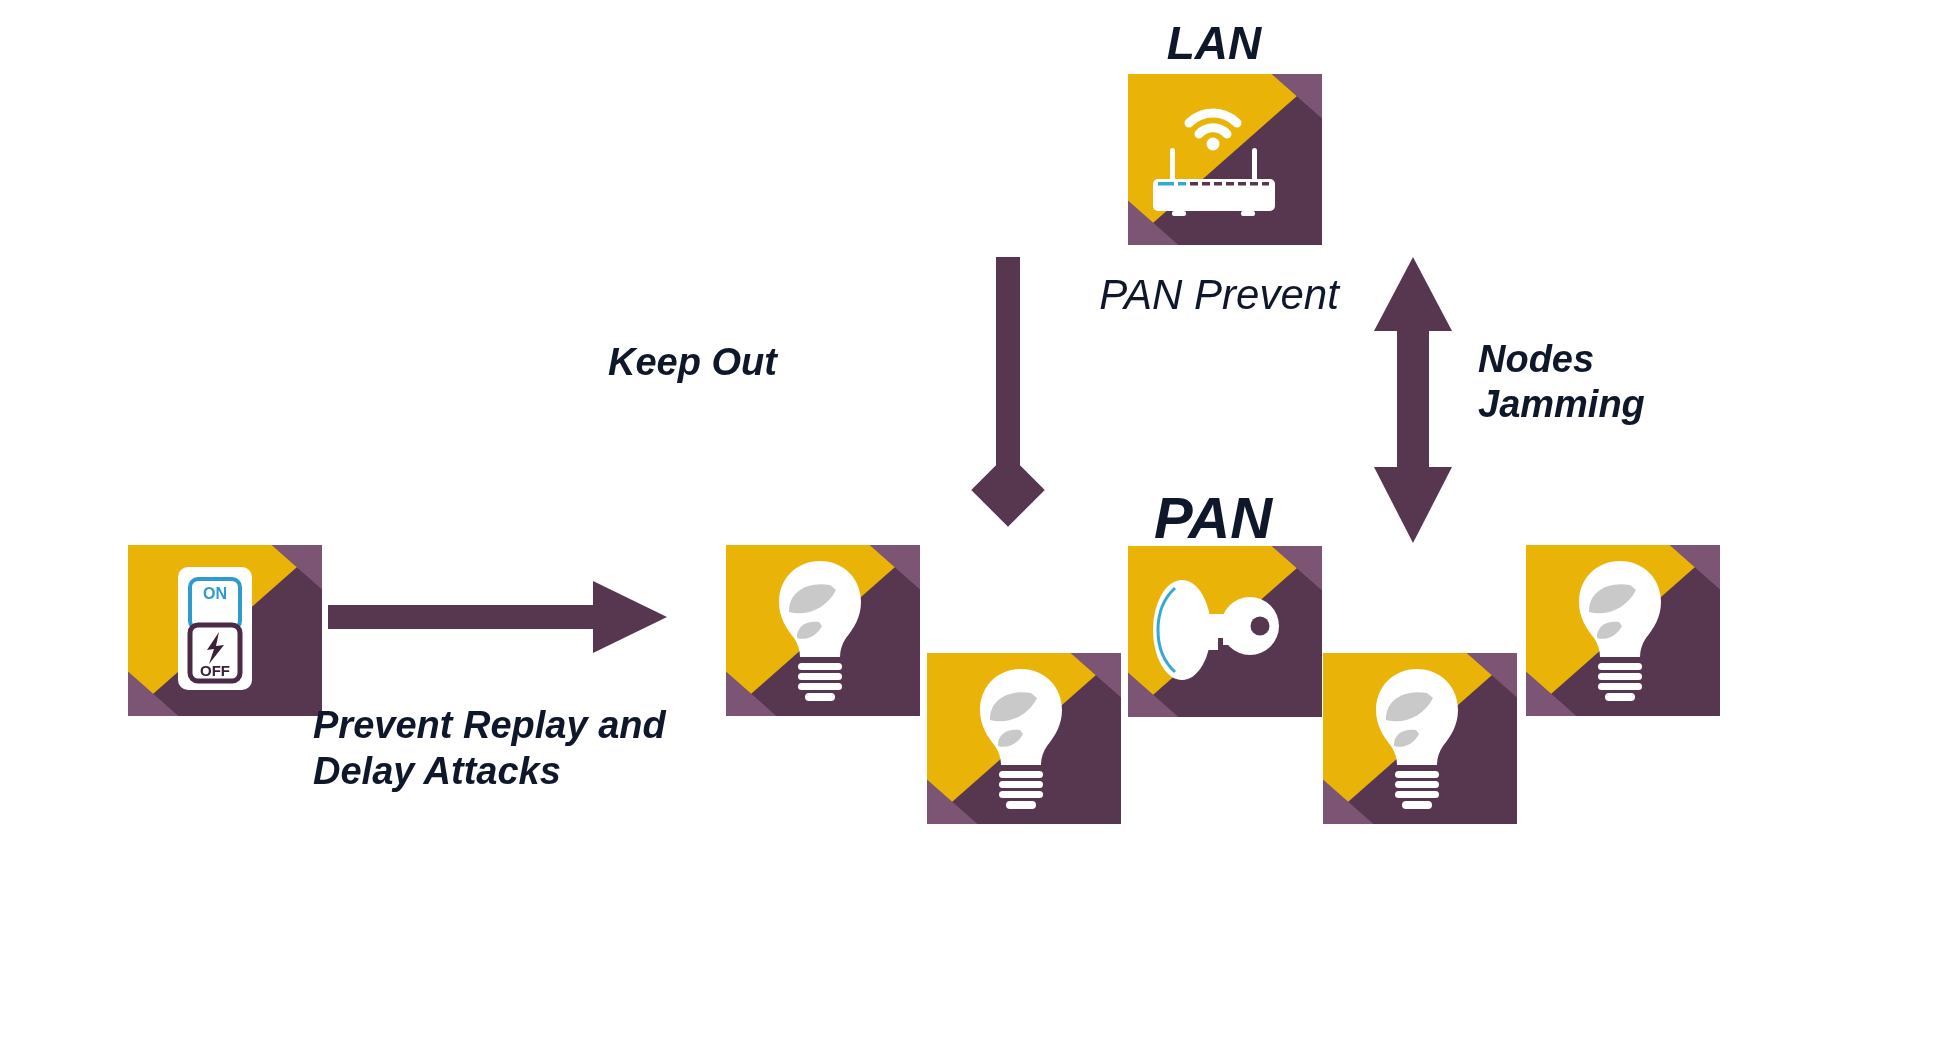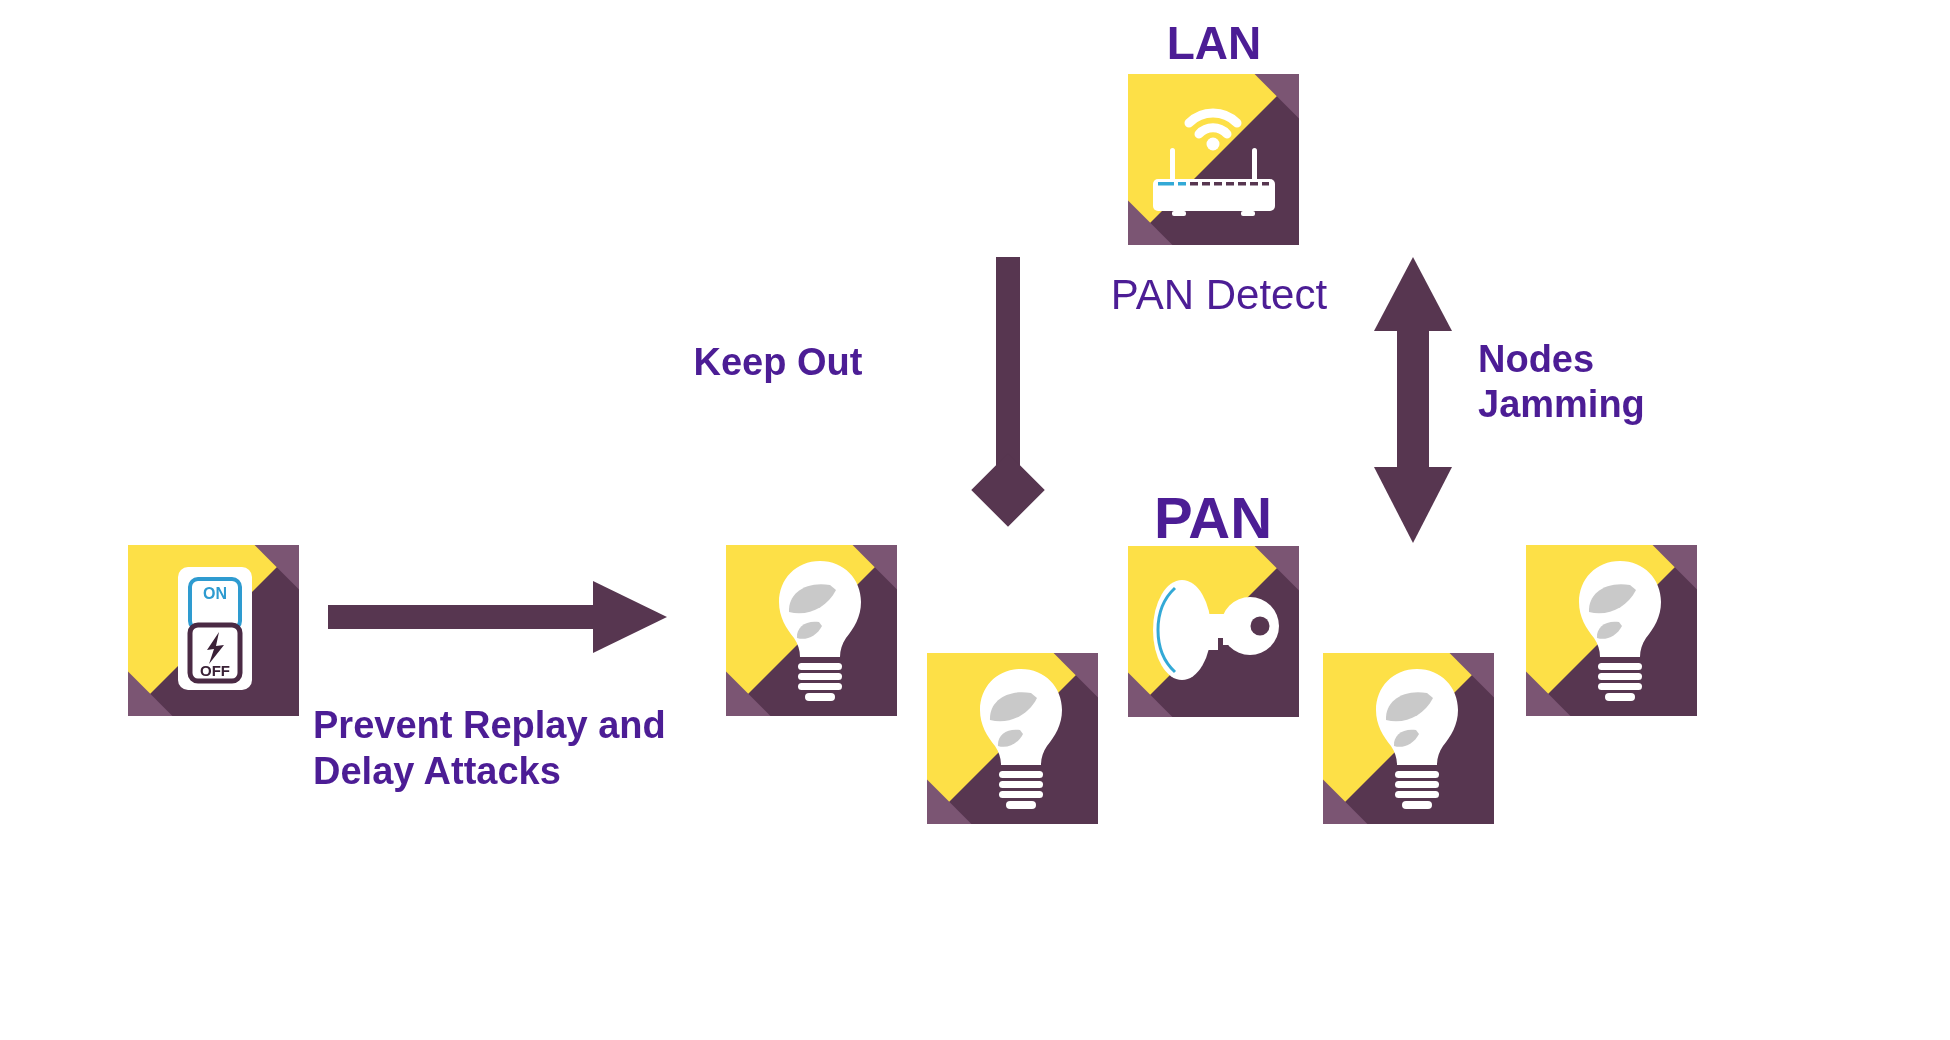--- a/index.html
+++ b/index.html
@@ -2,41 +2,41 @@
 <html><head>
 <meta charset="utf-8">
 <style>
   html,body { margin:0; padding:0; background:#ffffff; }
   .canvas {
     position:relative; width:1950px; height:1040px; background:#ffffff;
     font-family:"Liberation Sans", sans-serif; overflow:hidden;
   }
 
   
-  .tile { position:absolute; width:171px; height:171px; background:#fde047; }
+  .tile { position:absolute; width:171px; height:171px; background:#eab308;padding-left:23px; }
   .tile .layer { position:absolute; inset:0; }
   .tri-dark     { background:#573650; clip-path:polygon(100% 0, 100% 100%, 0 100%); }
   .tri-mauve-bl { background:#7B5573; clip-path:polygon(0 74%, 26% 100%, 0 100%); }
   .tri-mauve-tr { background:#7B5573; clip-path:polygon(74% 0, 100% 0, 100% 26%); }
   .tile svg { position:absolute; inset:0; width:171px; height:171px; }
 
   .tile-gateway { left:1128px; top:74px;  }
   .tile-key     { left:1128px; top:546px; }
   .tile-switch  { left:128px;  top:545px; }
   .tile-bulb1   { left:726px;  top:545px; }
   .tile-bulb2   { left:927px;  top:653px; }
   .tile-bulb3   { left:1323px; top:653px; }
   .tile-bulb4   { left:1526px; top:545px; }
 
   
-  .lbl { position:absolute; color:#4c1d95; font-weight:bold; white-space:nowrap; }
+  .lbl { position:absolute; color:#0f172a; font-weight:bold; white-space:nowrap;font-style:italic; }
   .lbl-lan         { left:1134px; top:16px;  width:160px; text-align:center; font-size:46px; }
   .lbl-pan-gateway { left:1064px; top:271px; width:310px; text-align:center; font-size:42px; font-weight:normal; }
   .lbl-pan         { left:1123px; top:484px; width:180px; text-align:center; font-size:58px; }
-  .lbl-keep-out    { left:608px;  top:340px; width:340px; text-align:center;  font-size:38px; line-height:45px; }
+  .lbl-keep-out    { left:608px;  top:340px; width:340px; text-align:left;  font-size:38px; line-height:45px; }
   .lbl-detect      { left:1478px; top:337px; font-size:38px; line-height:45px; }
   .lbl-prevent     { left:313px;  top:702px; font-size:38px; line-height:46px; }
 
   
   .arrow { position:absolute; }
   .arrow-down-group   { left:971px;  top:257px; width:74px;  height:272px; }
   .arrow-down-group .shaft-v { position:absolute; left:25px; top:0; width:24px; height:212px; background:#573650; }
   .arrow-down-group .diamond { position:absolute; left:11px; top:207px; width:52px; height:52px; background:#573650; transform:rotate(45deg); }
 
   .arrow-updown-group { left:1374px; top:257px; width:78px;  height:286px; }
@@ -75,21 +75,21 @@
       <rect x="62" y="108" width="8" height="3.5" fill="#573650"></rect>
       <rect x="74" y="108" width="8" height="3.5" fill="#573650"></rect>
       <rect x="86" y="108" width="8" height="3.5" fill="#573650"></rect>
       <rect x="98" y="108" width="8" height="3.5" fill="#573650"></rect>
       <rect x="110" y="108" width="8" height="3.5" fill="#573650"></rect>
       <rect x="122" y="108" width="8" height="3.5" fill="#573650"></rect>
       <rect x="134" y="108" width="7" height="3.5" fill="#573650"></rect>
     </svg>
   </div>
 
-  <div class="lbl lbl-pan-gateway">PAN Detect</div>
+  <div class="lbl lbl-pan-gateway">PAN Prevent</div>
 
   <div class="arrow arrow-down-group">
     <div class="shaft-v"></div>
     <div class="diamond"></div>
   </div>
 
   <div class="lbl lbl-keep-out">
     <span>Keep Out</span><br>
   </div>
 

